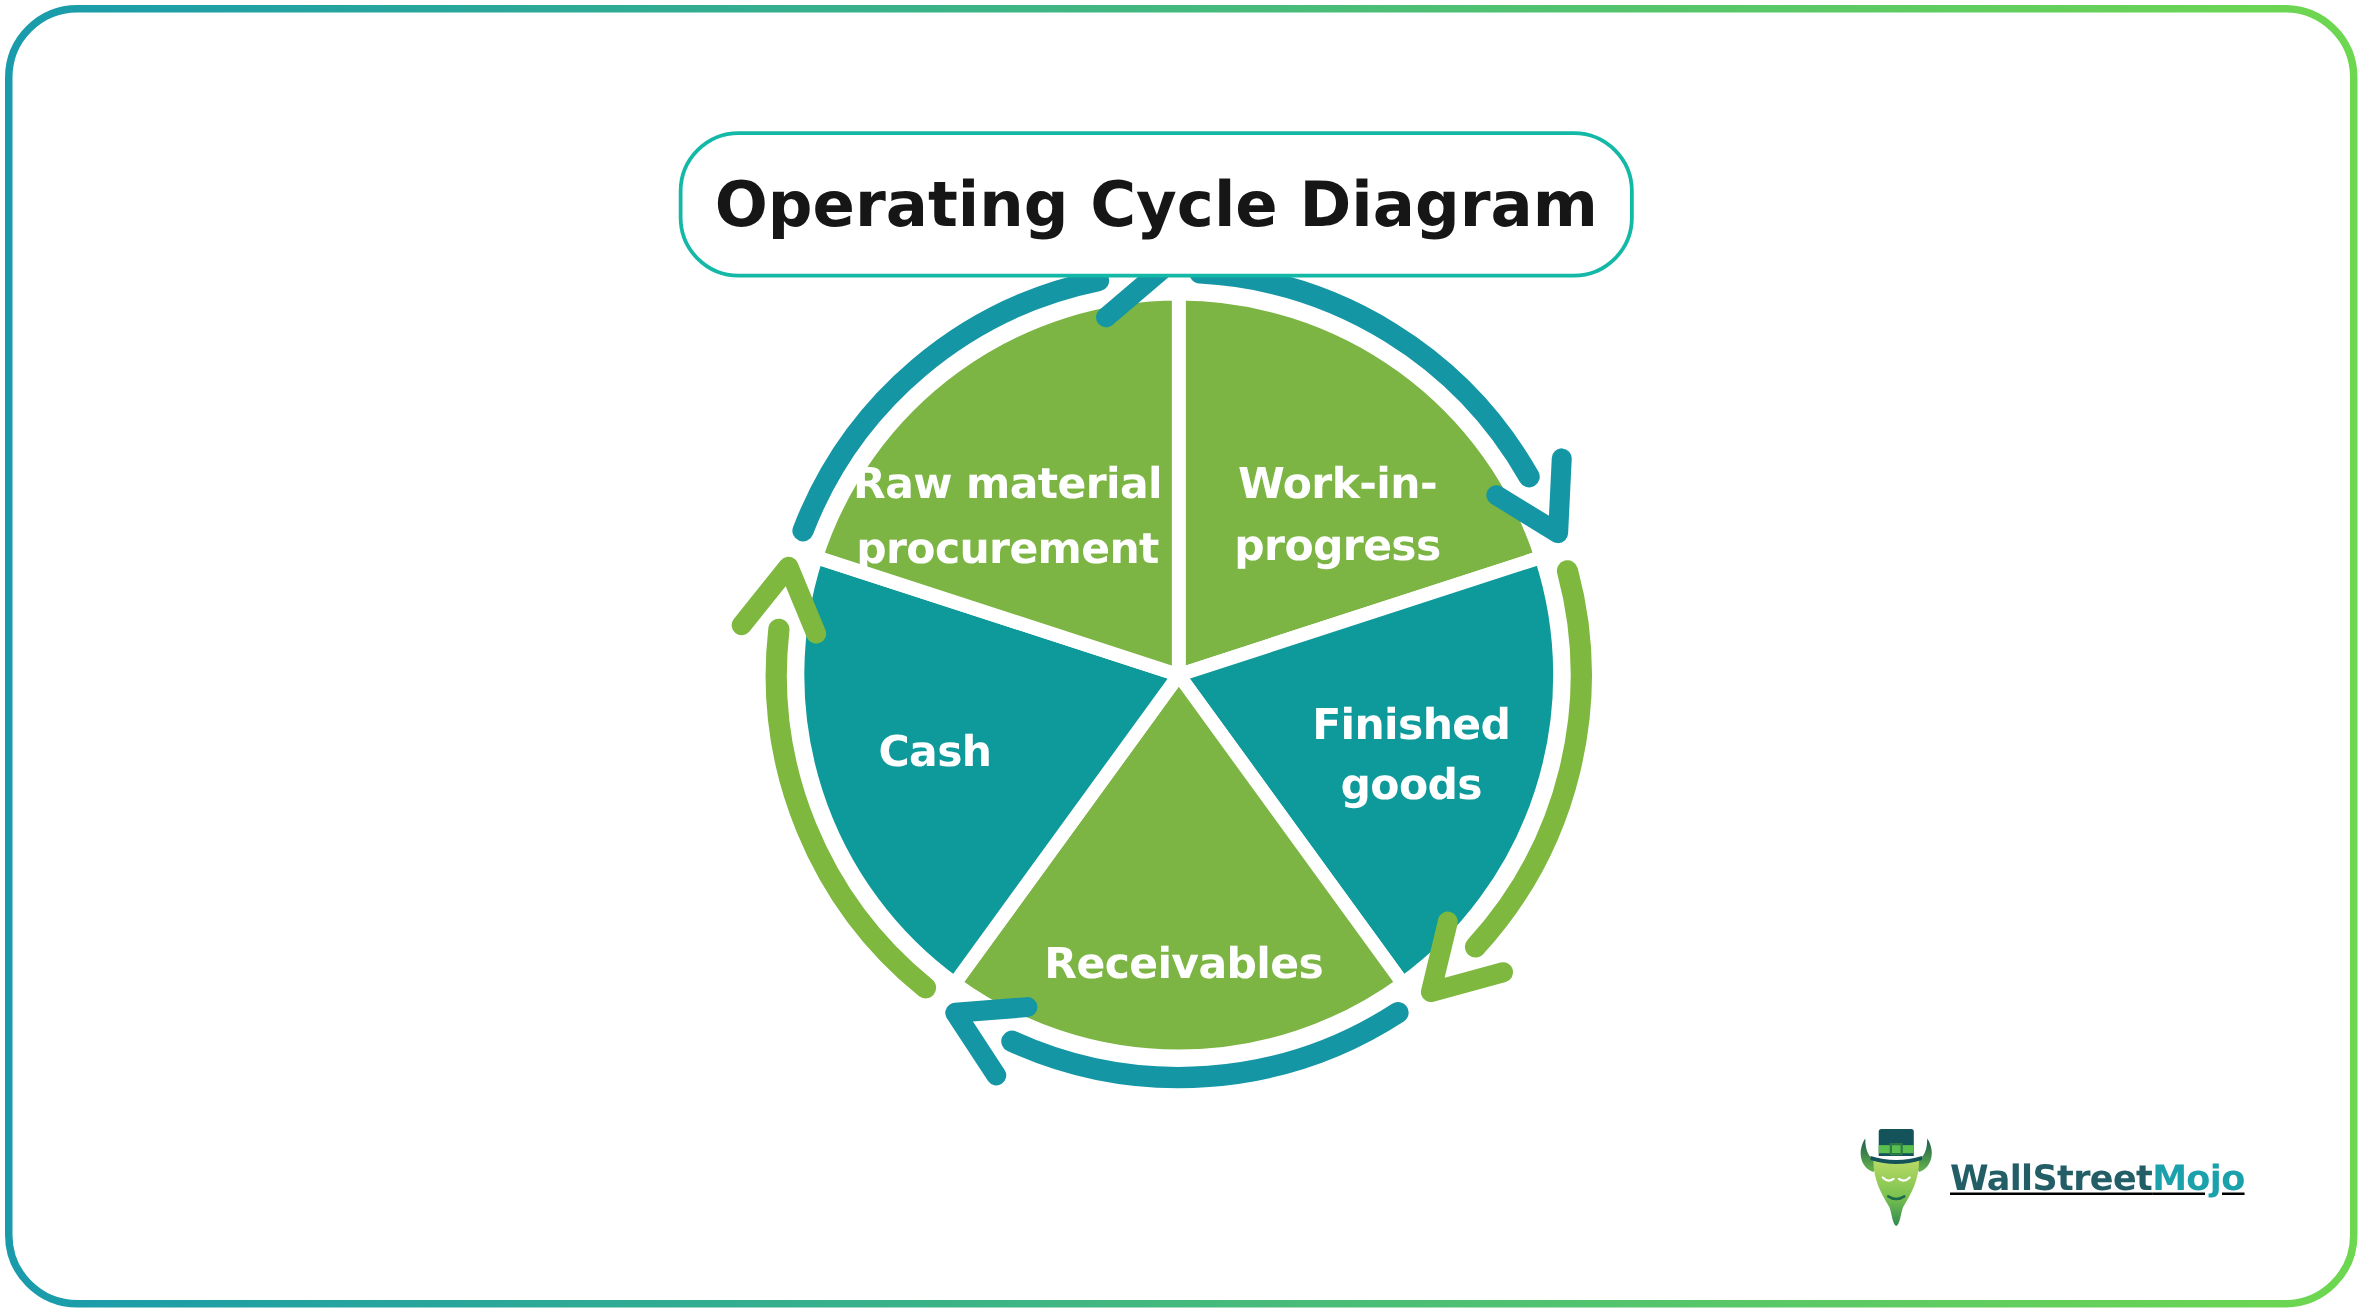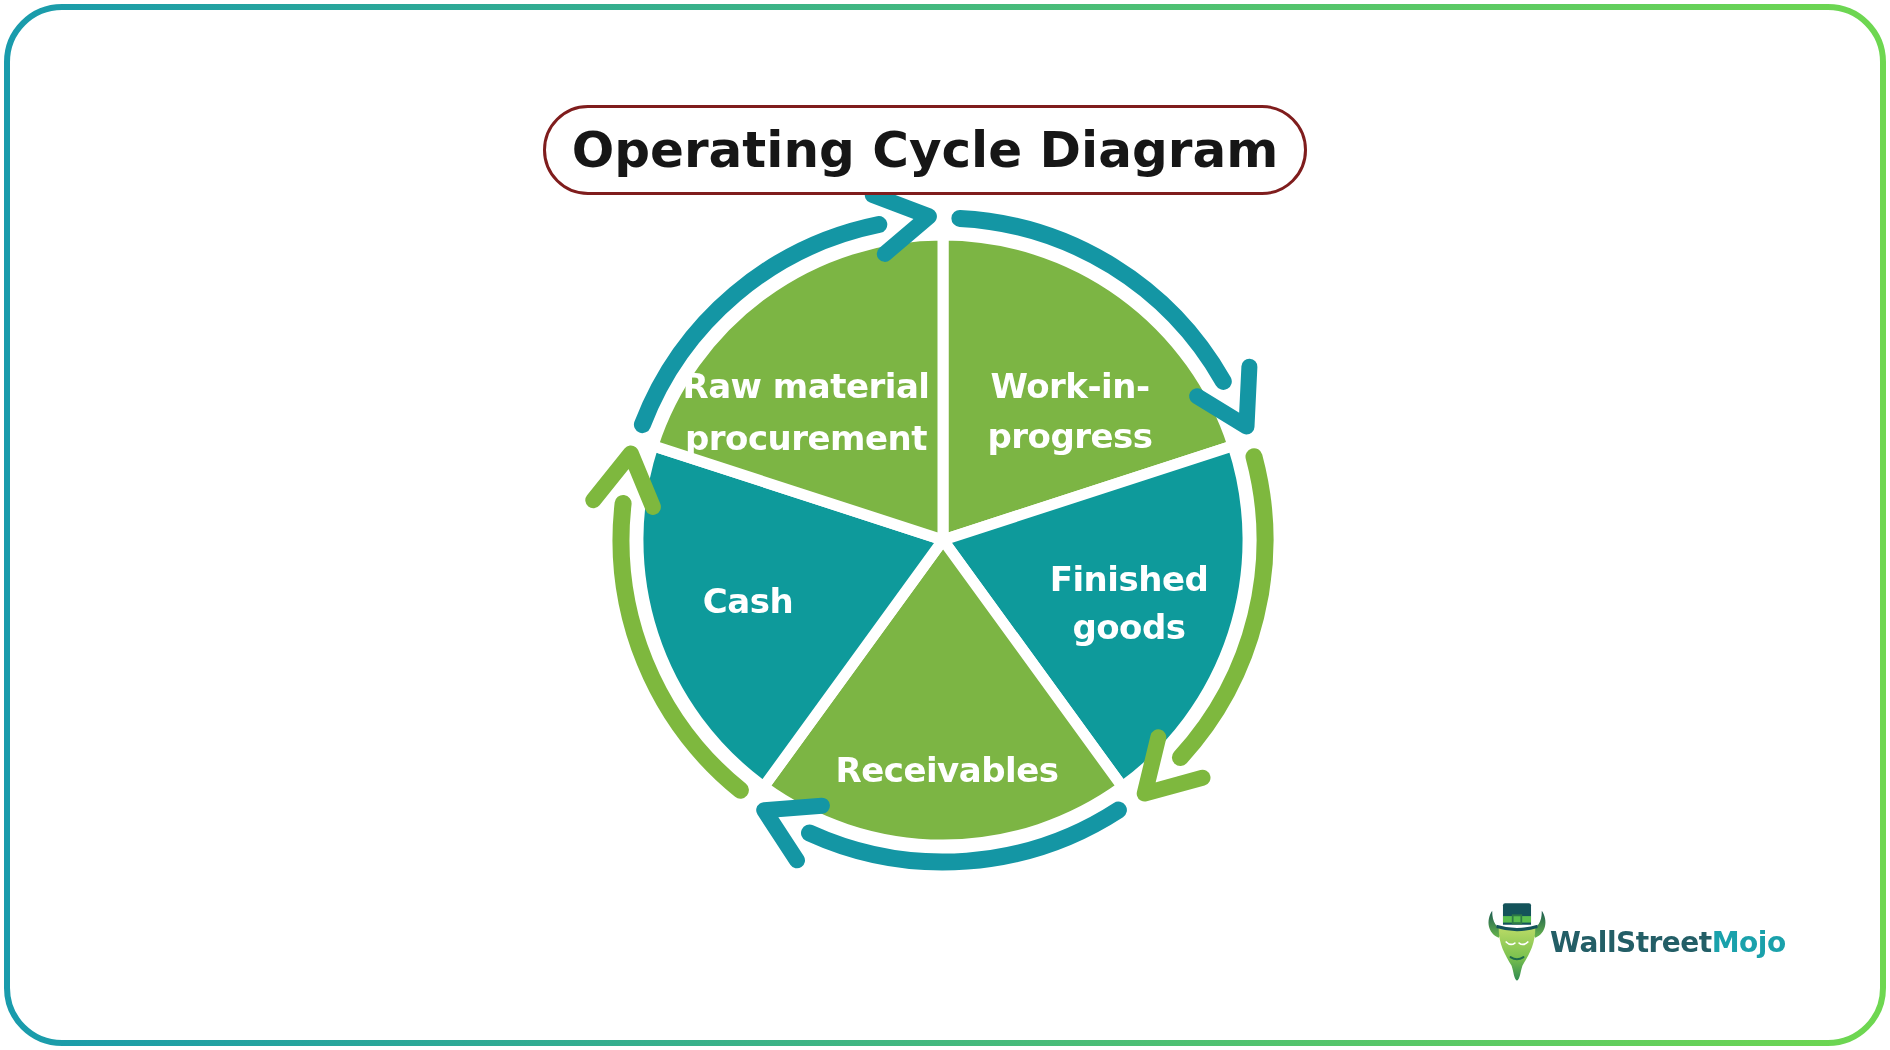--- a/index.html
+++ b/index.html
@@ -20,23 +20,23 @@
     left: 0;
     top: 0;
     width: 1890px;
     height: 1050px;
   }
   .title-pill {
     position: absolute;
     left: 543px;
     top: 105px;
     width: 764px;
-    height: 90px;
+    height: 117px;
     background: #ffffff;
-    border: 3px solid #7f1d1d;
+    border: 3px solid #14b8a6;
     border-radius: 48px;
     display: flex;
     align-items: center;
     justify-content: center;
     box-sizing: border-box;
     z-index: 3;
   }
   .title-pill span {
     font-size: 50px;
     font-weight: 700;
@@ -44,21 +44,23 @@
     letter-spacing: 0px;
     white-space: nowrap;
   }
   .logo {
     position: absolute;
     left: 1484px;
     top: 900px;
     height: 84px;
     display: flex;
     align-items: center;
+    gap: 10px;
     z-index: 3;
+    text-decoration: underline;
   }
   .logo-text {
     font-size: 28px;
     font-weight: 700;
     letter-spacing: -0.5px;
     white-space: nowrap;
   }
   .logo-text .lt-dark { color: #235e66; }
   .logo-text .lt-teal { color: #1aa1ab; }
   svg text.slice-label {

